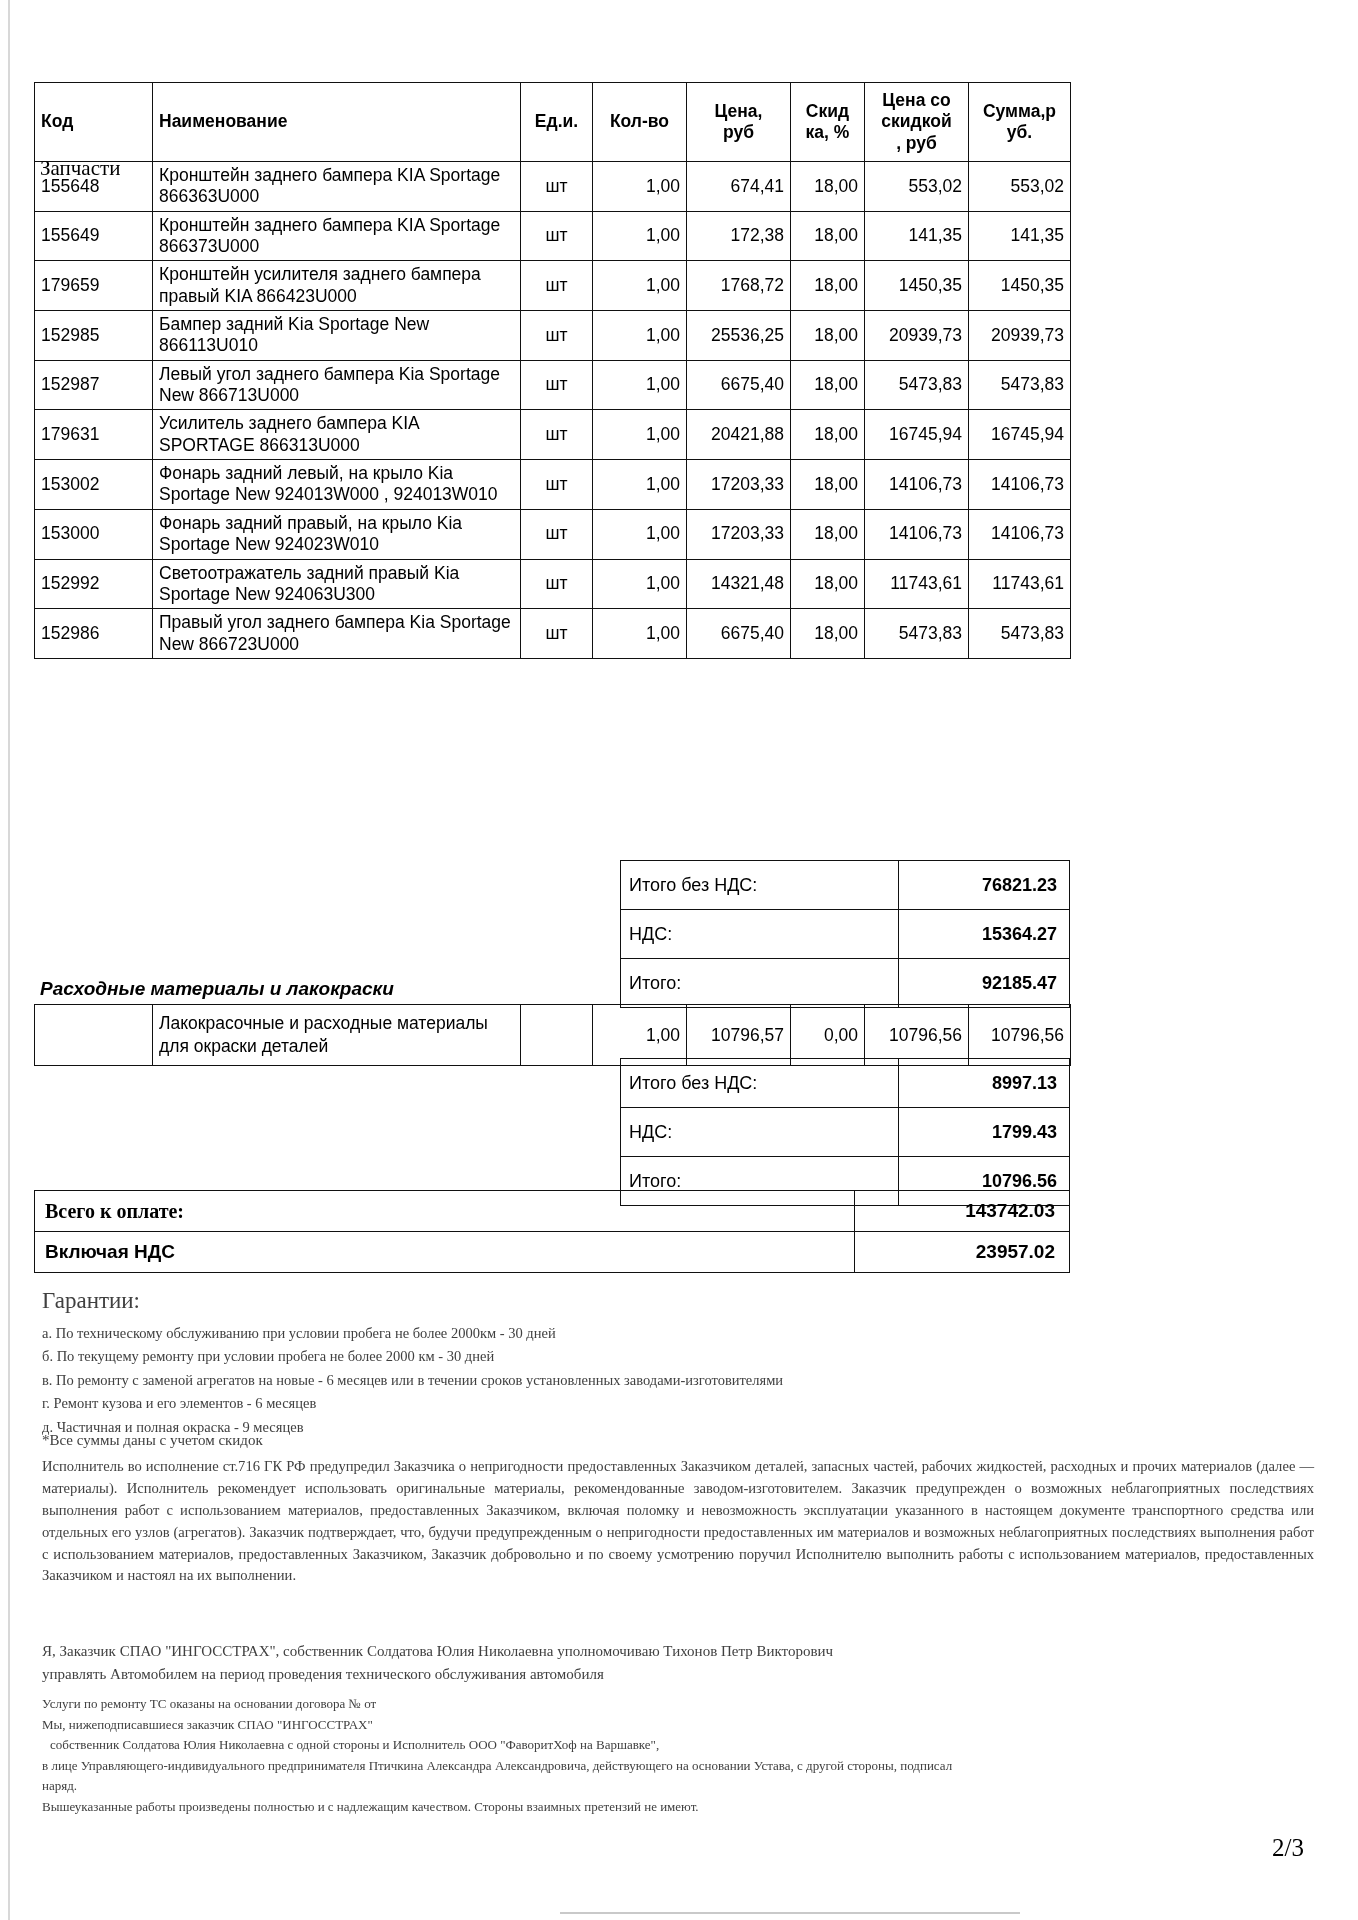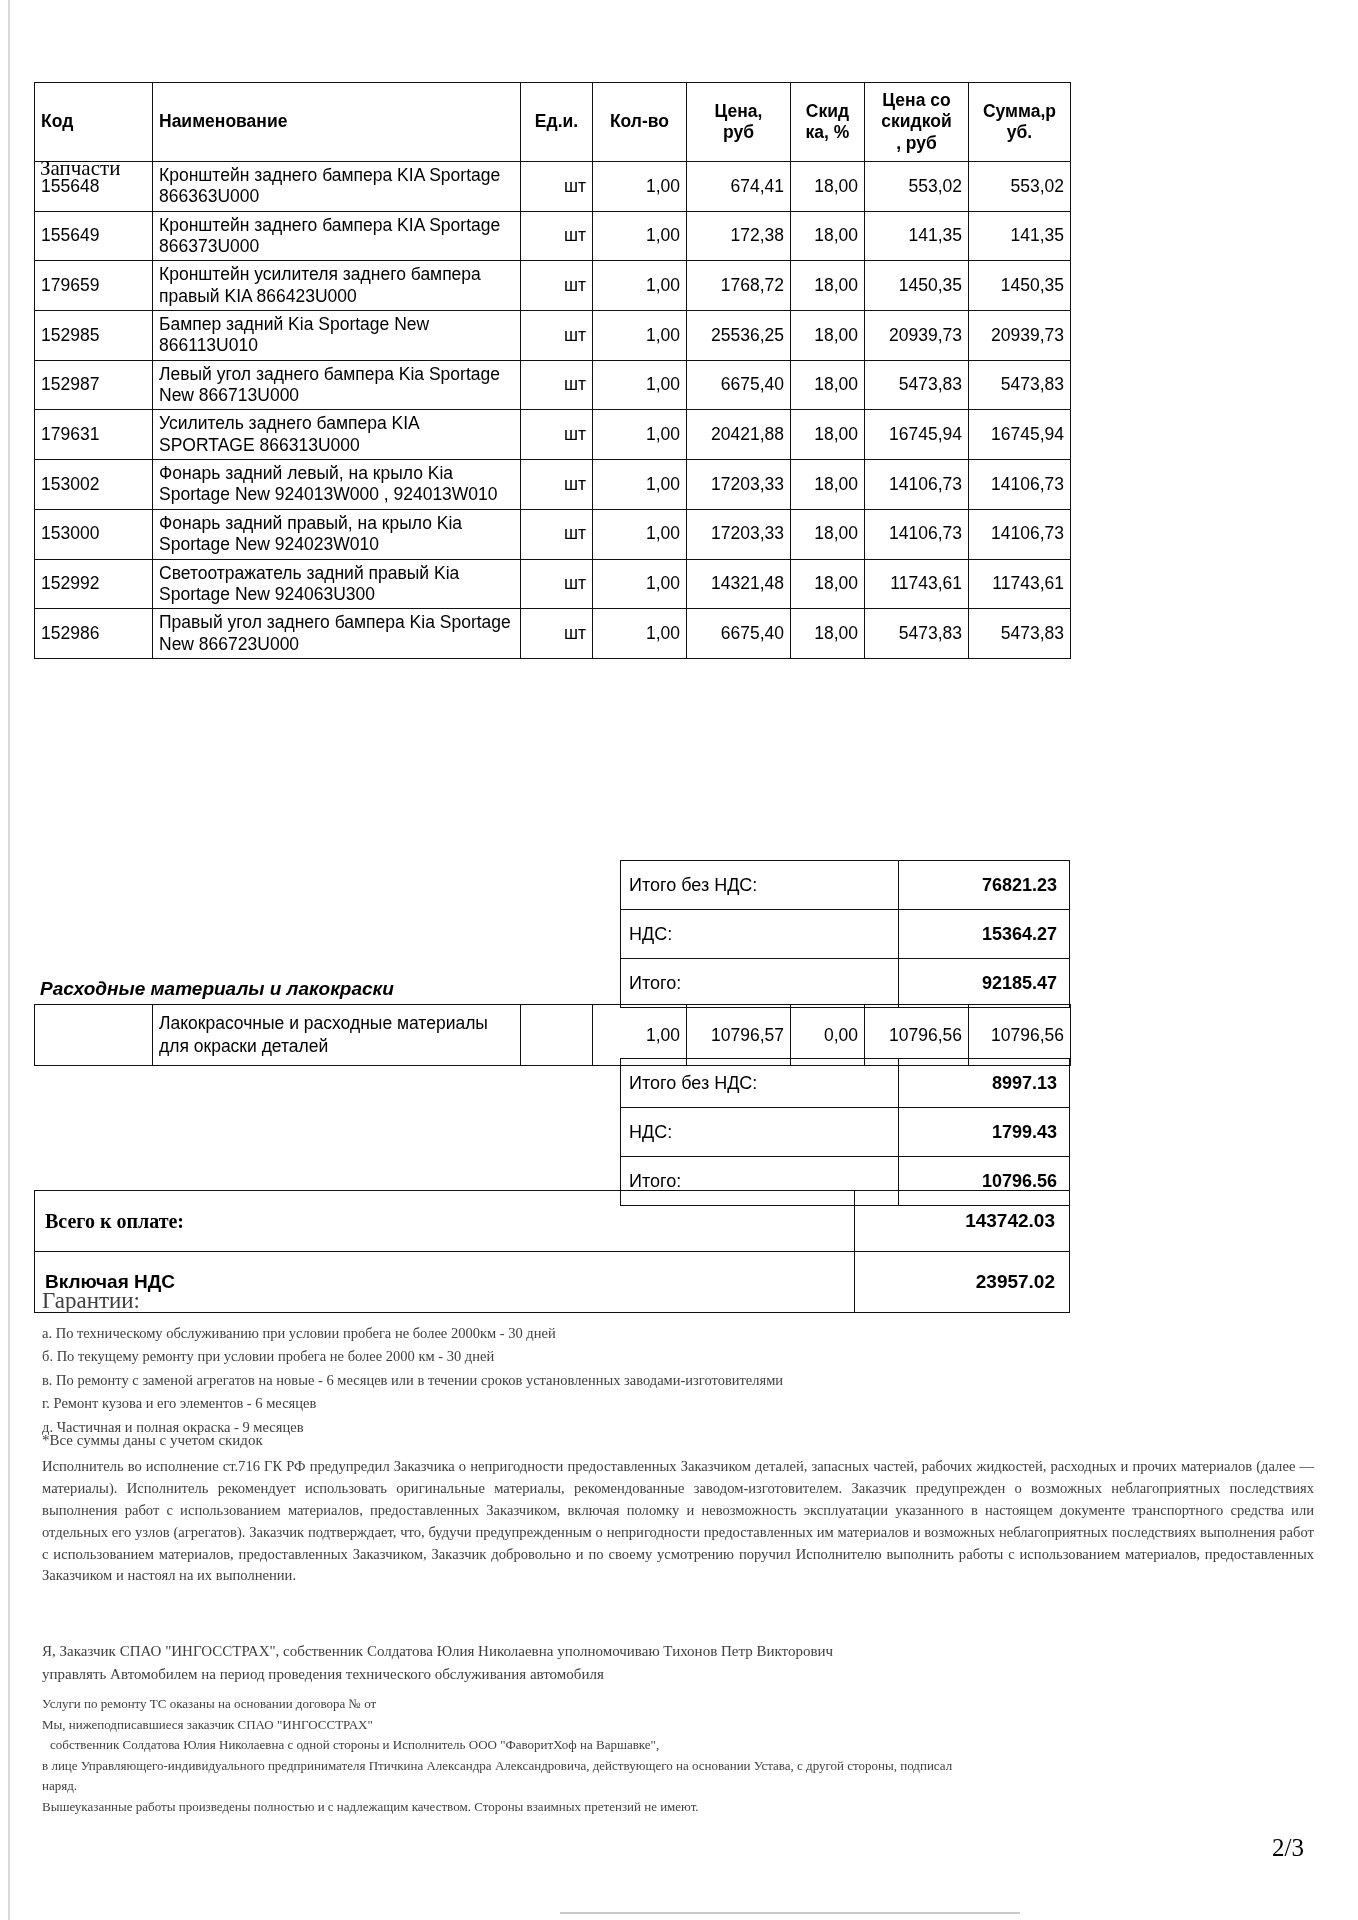--- a/index.html
+++ b/index.html
@@ -70,21 +70,21 @@
   .col-name    { width: 368px; }
   .col-unit    { width: 72px; }
   .col-qty     { width: 94px; }
   .col-price   { width: 104px; }
   .col-disc    { width: 74px; }
   .col-dprice  { width: 104px; }
   .col-sum     { width: 102px; }
 
   td.c-code { text-align: left; padding-left: 12px; }
   td.c-name { text-align: left; padding-left: 10px; }
-  td.c-unit { text-align: right; }
+  td.c-unit { text-align: center; }
   td.c-num  { text-align: right; padding-right: 10px; }
 
   .section-label {
     position: absolute;
     font-size: 21px;
     font-family: "Liberation Serif", serif;
     color: #000;
   }
   #parts-section-title {
     left: 40px;
@@ -152,21 +152,21 @@
   #grand-total {
     position: absolute;
     left: 34px;
     top: 1190px;
     width: 1036px;
   }
   #grand-total table { border-collapse: collapse; width: 100%; table-layout: fixed; }
   #grand-total td {
     border: 1.8px solid #111;
     height: 36px;
-    padding: 12px 10px;
+    padding: 2px 10px;
     font-size: 20px;
     font-weight: bold;
   }
   #grand-total td.g-label {
     text-align: left;
     font-family: "Liberation Serif", serif;
   }
   #grand-total td.g-label.sans {
     font-family: "Liberation Sans", sans-serif;
     font-size: 19px;

